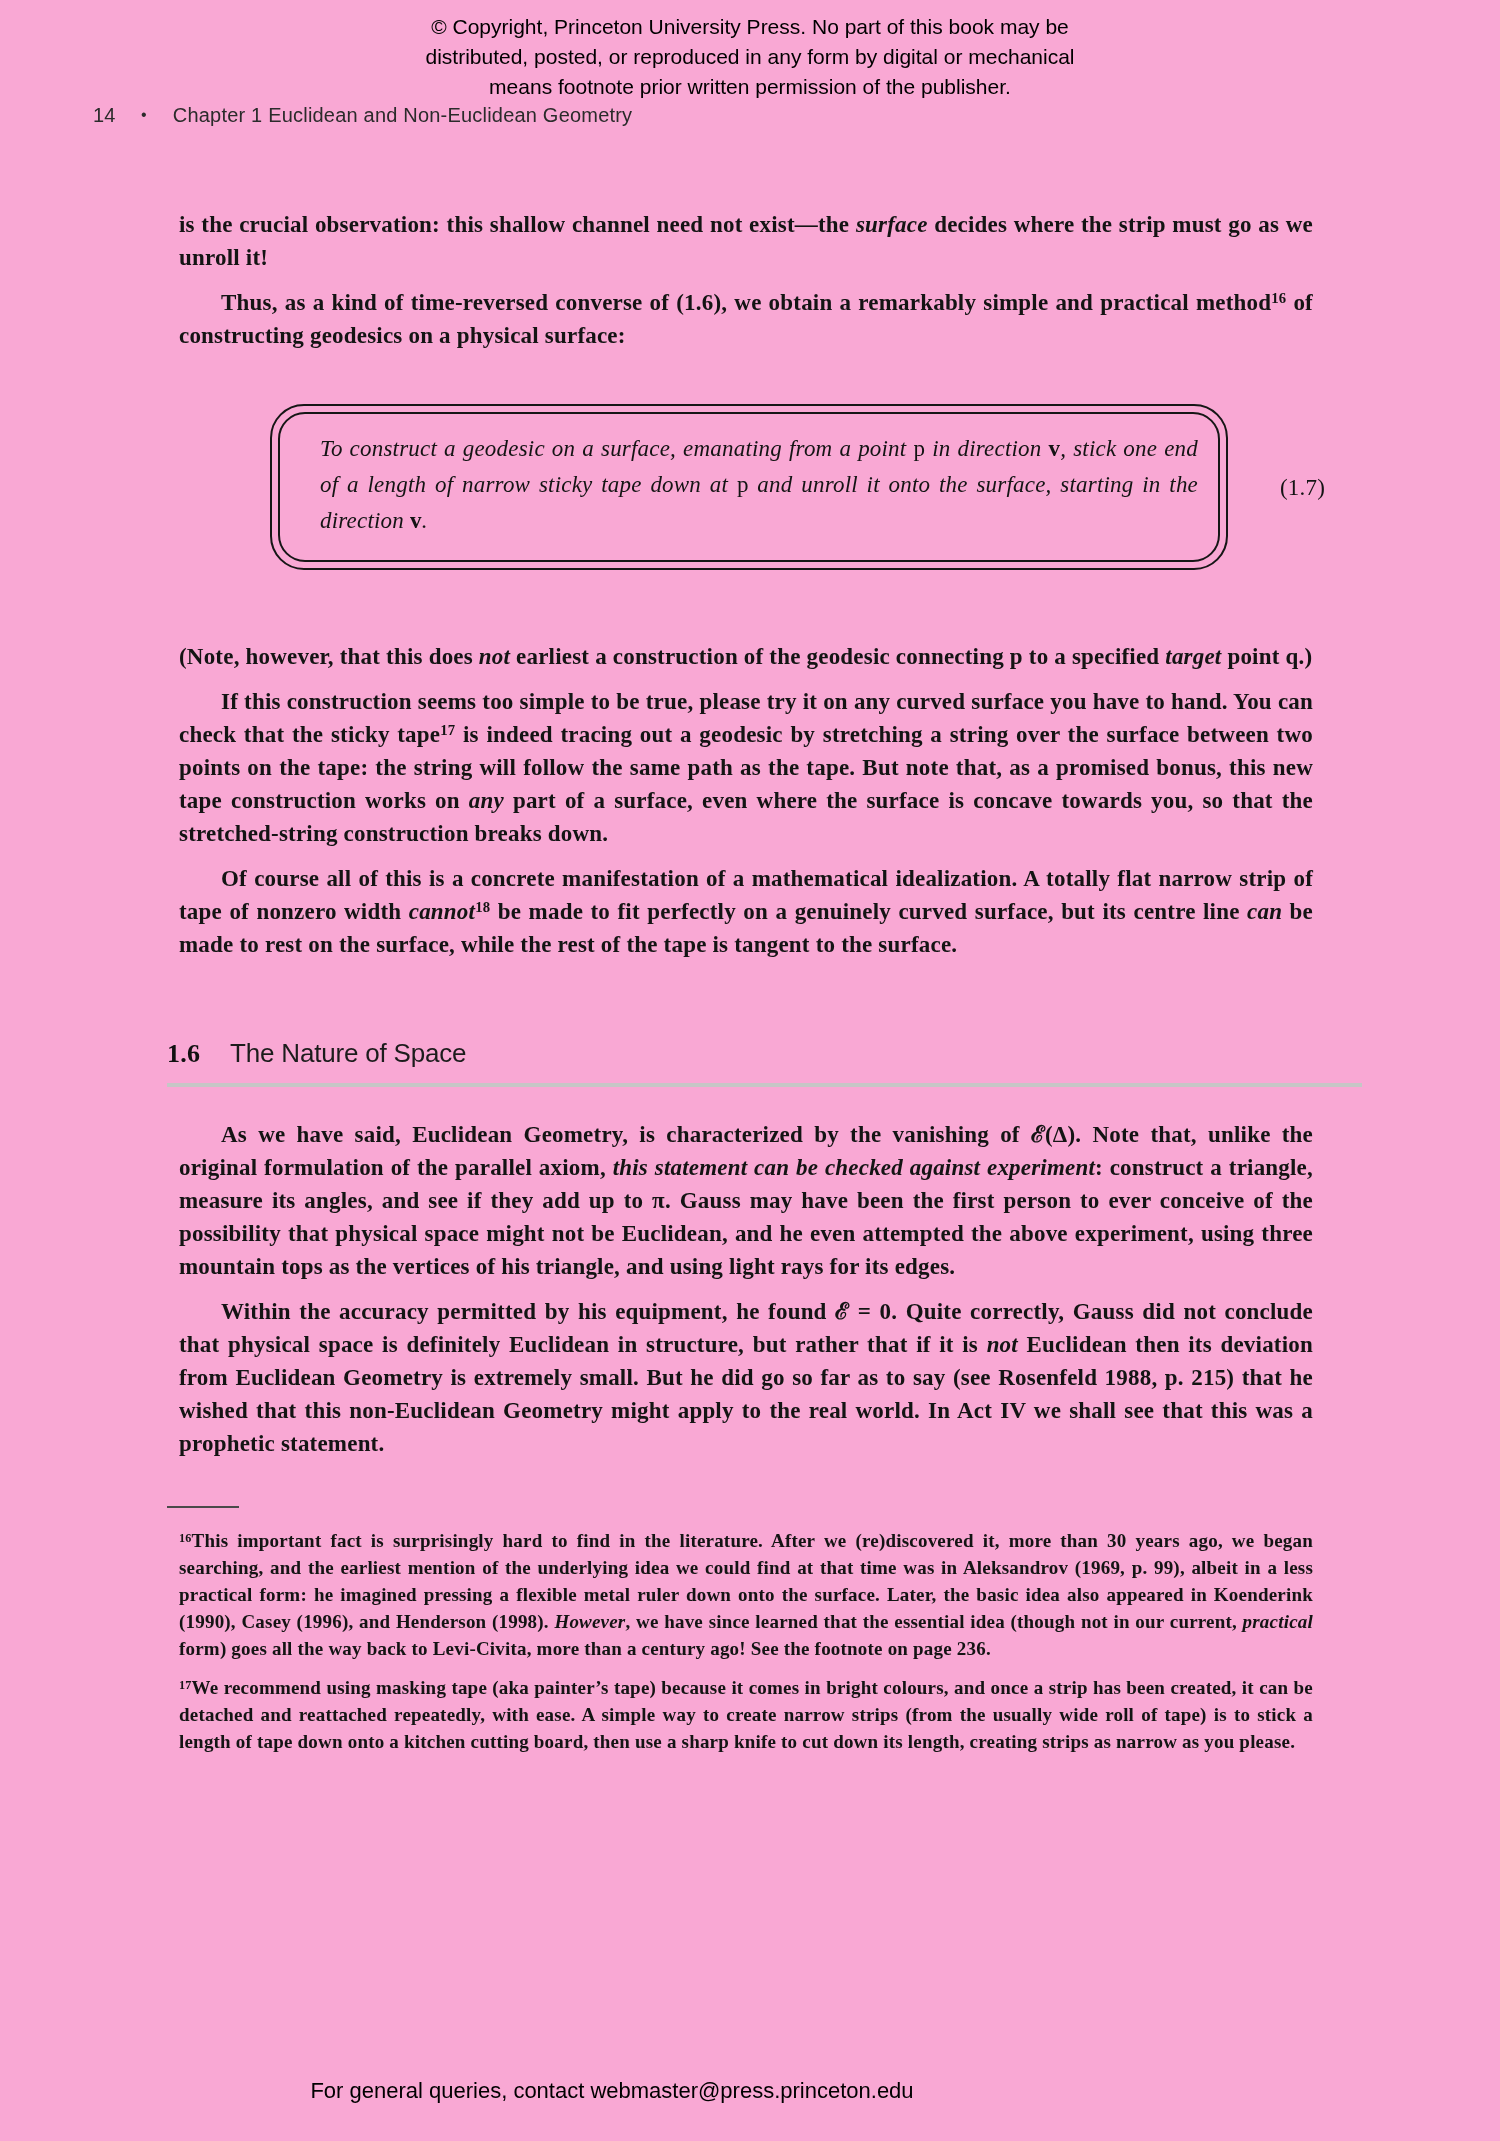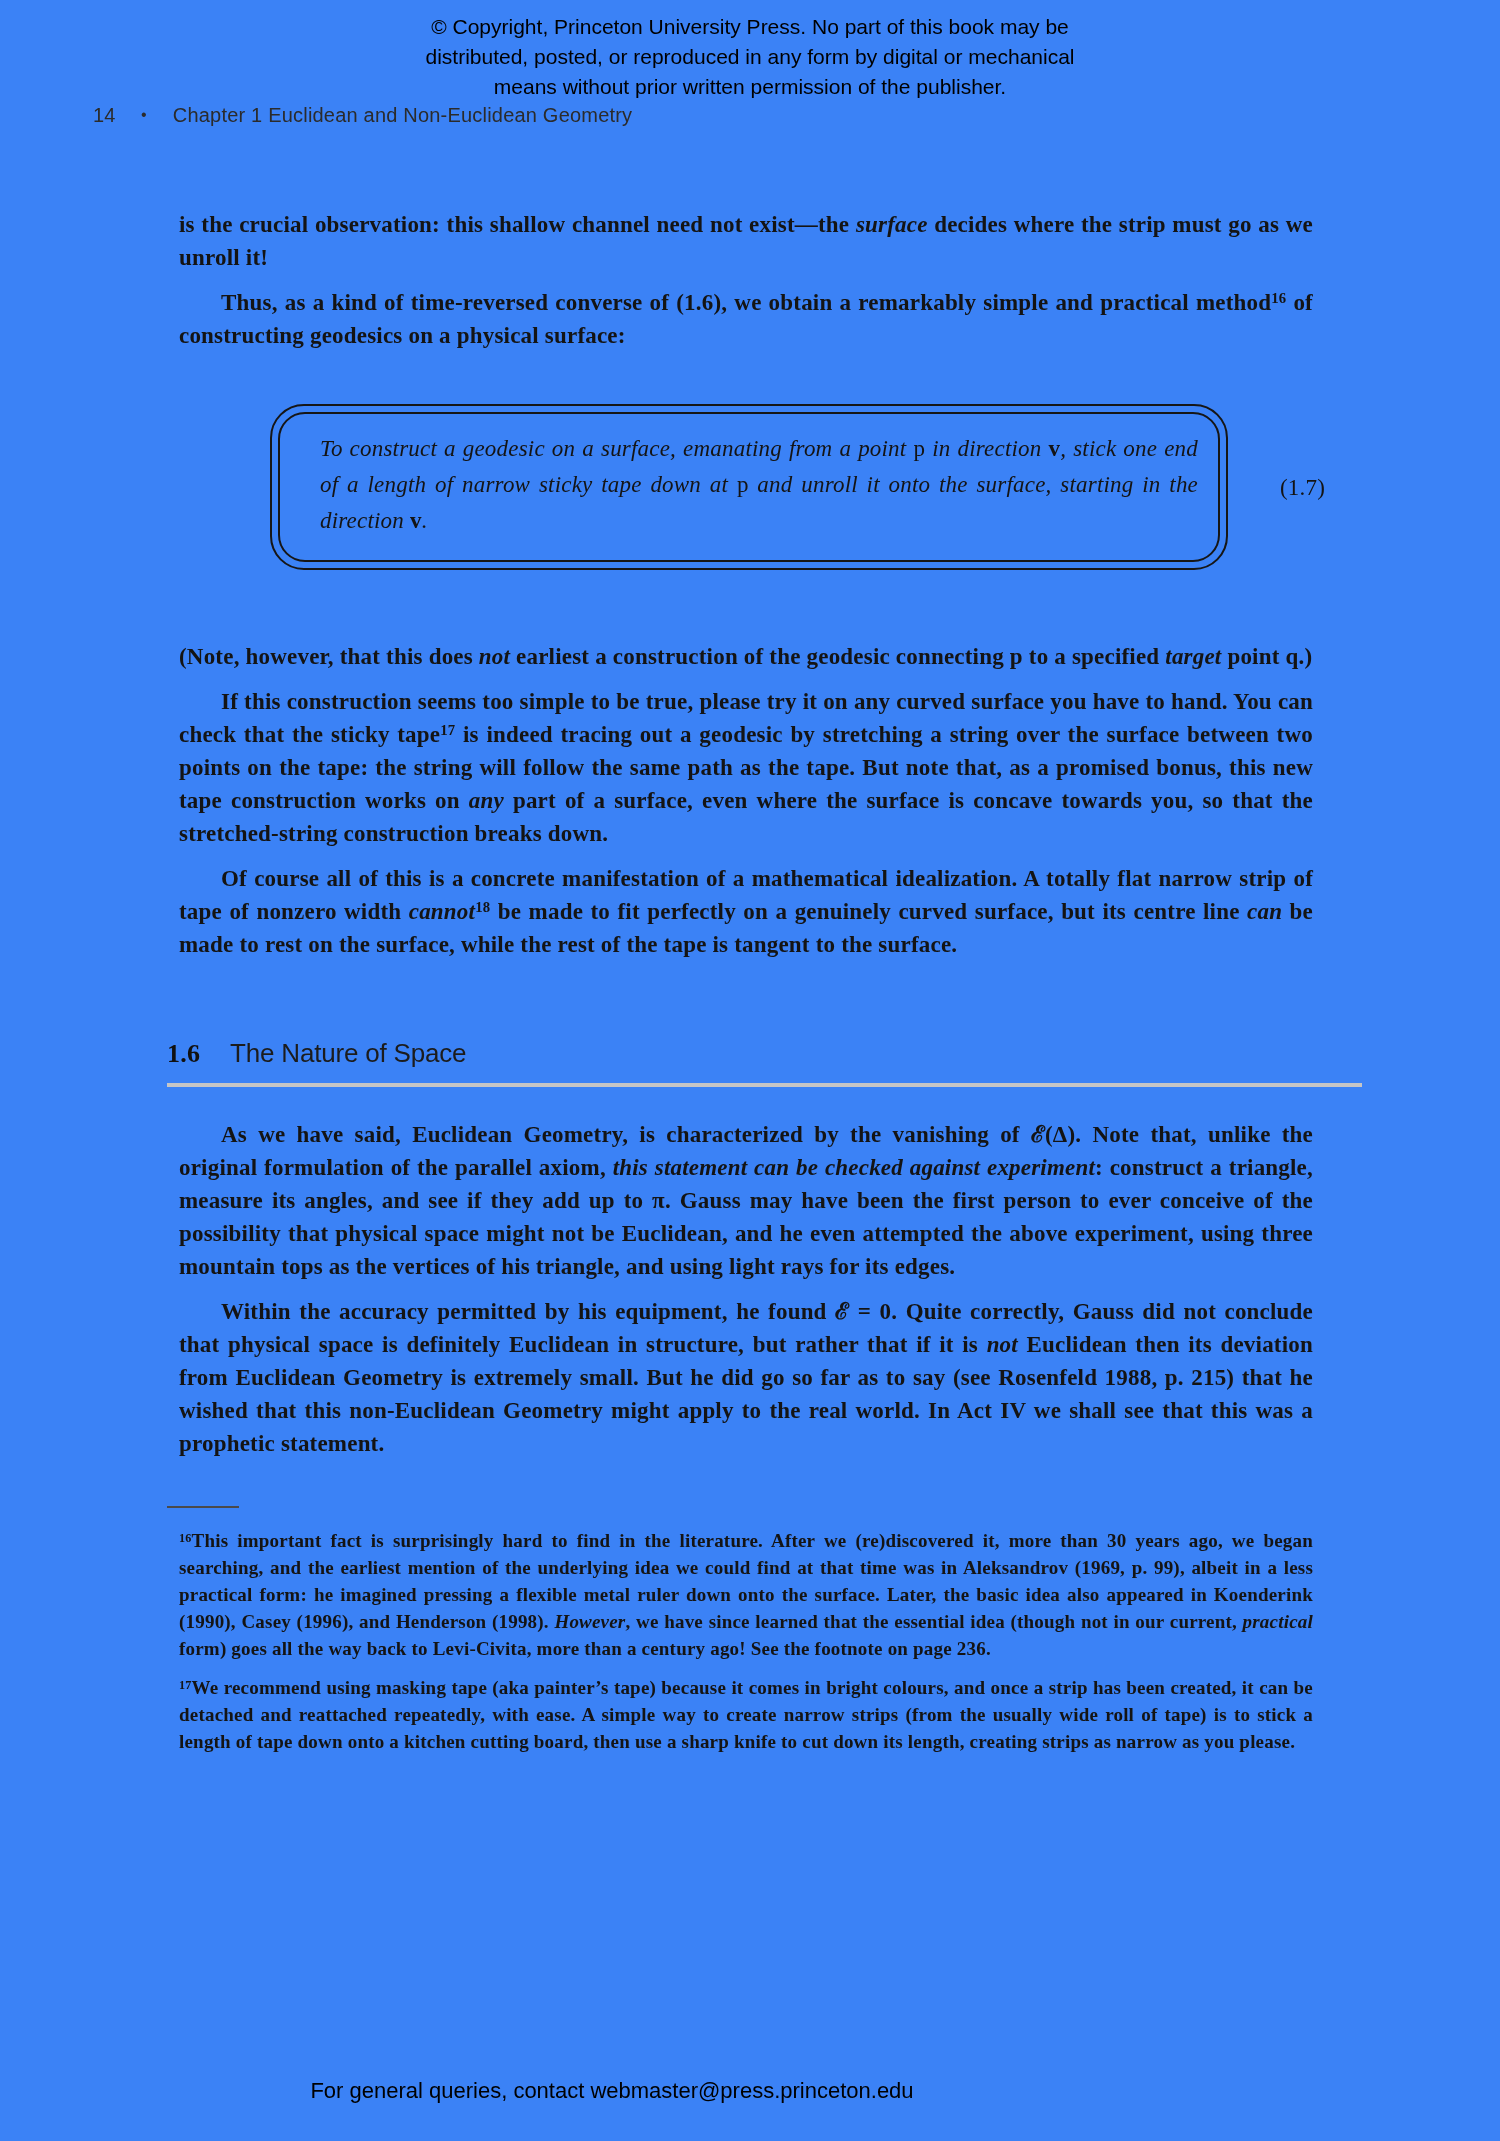--- a/index.html
+++ b/index.html
@@ -1,19 +1,19 @@
 <!DOCTYPE html>
 <html><head>
 <meta charset="utf-8">
 <style>
   html,body{margin:0;padding:0;background:#ffffff;}
   .page{
     position:relative;
     width:1500px;height:2141px;
-    background:#3b82f6;
+    background:#f9a8d4;
     color:#141414;
     overflow:hidden;
   }
   
   .copyright{
     position:absolute;top:12px;left:0;width:1500px;
     text-align:center;
     font-family:"Liberation Sans","DejaVu Sans",sans-serif;
     font-size:21px;line-height:30px;color:#000;
   }
@@ -78,21 +78,21 @@
   }
 </style>
 </head>
 <body>
 
 <div class="page">
 
   <div class="copyright">
     <div>© Copyright, Princeton University Press. No part of this book may be</div>
     <div>distributed, posted, or reproduced in any form by digital or mechanical</div>
-    <div>means without prior written permission of the publisher.</div>
+    <div>means footnote prior written permission of the publisher.</div>
   </div>
 
   <div class="running-header">
     <span class="pageno">14</span>
     <span class="bullet">•</span>
     <span>Chapter 1  Euclidean and Non-Euclidean Geometry</span>
   </div>
 
   <div class="content">
 

